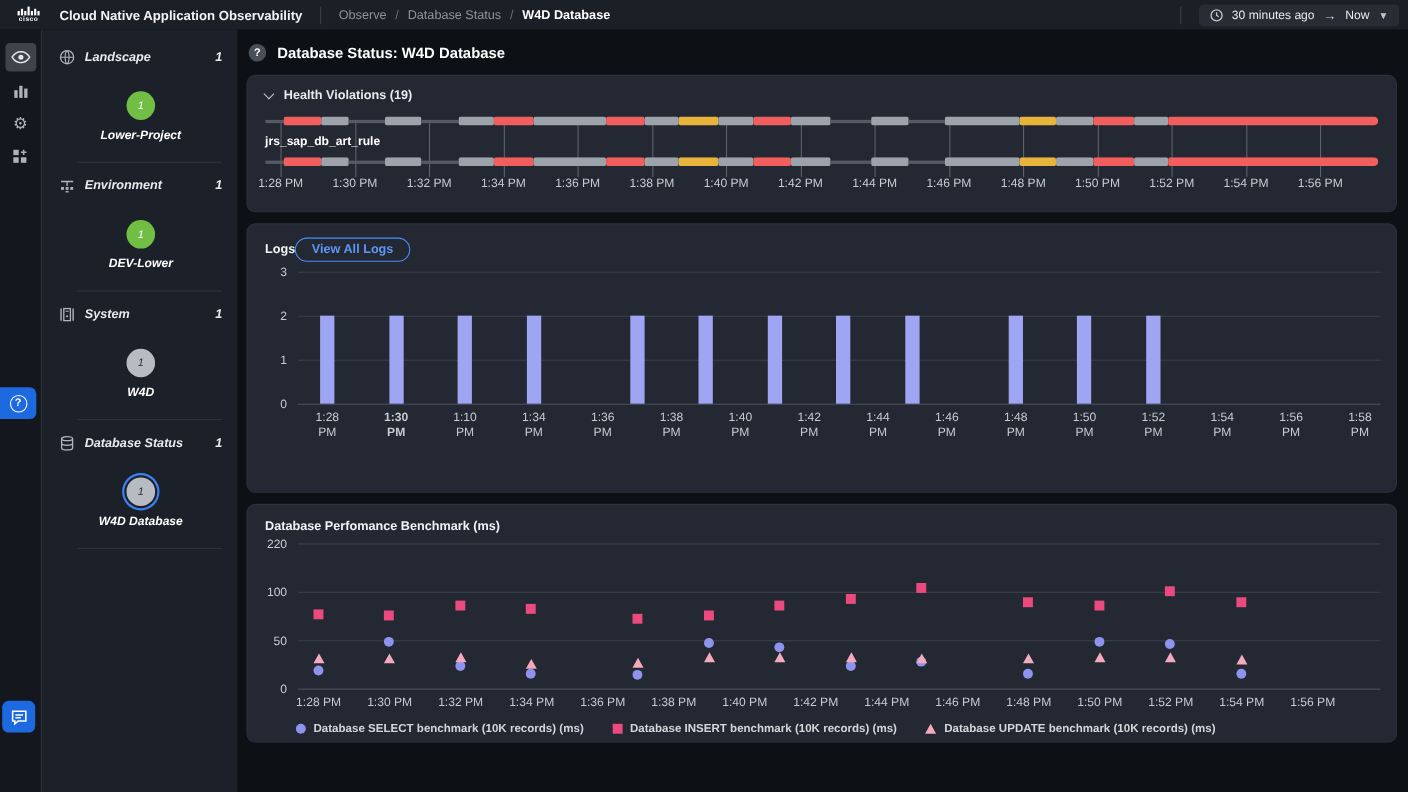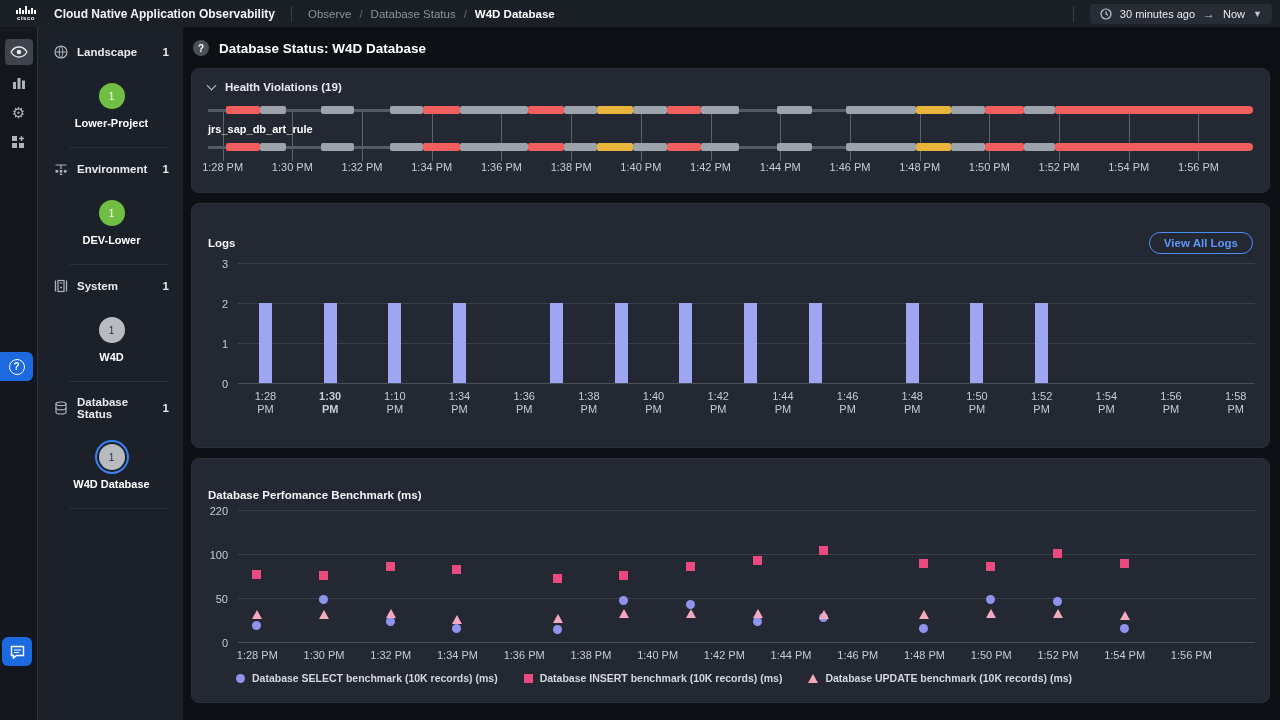--- a/index.html
+++ b/index.html
@@ -35,21 +35,21 @@
   .rail-btn.active { background:#3f444c; color:#e4e7ea; }
   .rail-gear { font-size:15px; line-height:1; }
   .rail-bottom { position:absolute; left:2px; width:30px; border-radius:6px; background:#1d69e0;
     height:29px; display:flex; align-items:center; justify-content:center; cursor:pointer; }
   .rail-help { top:325px; left:0; border-radius:0 6px 6px 0; width:33px; }
   .help-ring { width:16px; height:16px; border:1.5px solid #fff; border-radius:50%;
     display:flex; align-items:center; justify-content:center; font-size:10px; font-weight:bold; color:#fff; }
   .rail-chat { top:610px; }
 
   
-  .tree { width:146px; flex:none; background:#1c2129; border-left:1px solid #30353d; padding-top:4px; overflow:hidden; }
+  .tree { width:179px; flex:none; background:#1c2129; border-left:1px solid #30353d; padding-top:4px; overflow:hidden;font-style:italic; }
   .tree-section { padding:14px 14px 0 16px; }
   .tree-header { display:flex; align-items:center; gap:9px; font-size:11.5px; font-weight:bold; color:#e8eaed; }
   .tree-header .ticon { color:#aeb4bb; display:flex; }
   .tree-header .count { margin-left:auto; }
   .tree-node { margin-top:24px; text-align:center; }
   .node-circle { width:26px; height:26px; border-radius:50%; margin:0 auto; display:flex;
     align-items:center; justify-content:center; font-size:10px; cursor:pointer; }
   .node-green { background:#70bf44; color:#fff; }
   .node-gray { background:#b8bcc2; color:#2b2f36; }
   .node-selected { box-shadow:0 0 0 2px #1c2129, 0 0 0 4px #3b82f6; }
@@ -76,21 +76,21 @@
   .hv-band { position:relative; z-index:1; height:8px; display:flex; align-items:center;
     border-radius:4px; overflow:hidden; }
   .seg { flex:none; }
   .seg-thick { height:8px; border-radius:2px; }
   .seg-thin { height:3px; }
   .hv-rule { position:relative; z-index:1; font-size:11px; font-weight:bold; color:#fff; margin:9px 0 8px; }
   .hv-xlabels { position:relative; height:15px; margin-top:10px; }
   .hv-xlabels span { position:absolute; transform:translateX(-50%); font-size:11px; color:#c7ccd2; white-space:nowrap; }
 
   
-  .panel-head { display:flex; align-items:center; justify-content:space-between; padding:28px 16px 0; }
+  .panel-head { display:flex; align-items:center; padding:12px 16px 0; }
   .panel-title { font-size:11.5px; font-weight:bold; color:#f1f3f5; }
   .btn-outline { background:transparent; border:1px solid #4c8df6; color:#5e97f7; font-weight:bold;
     font-size:11.5px; border-radius:14px; padding:4px 14px; cursor:pointer; font-family:inherit; }
   .chart-area { position:relative; margin:10px 14px 0 16px; padding-left:30px; }
   .ylabels { position:absolute; left:0; top:0; width:24px; height:100%; }
   .ylabels span { position:absolute; right:4px; transform:translateY(-50%); font-size:11px; color:#c7ccd2; }
   .plot { position:relative; width:100%; }
   .gridline { position:absolute; left:0; right:0; height:1px; background:#3a404a; }
   .gridline.axisline { background:#4a505a; }
   .log-bar { position:absolute; bottom:1px; width:13px; }
@@ -101,21 +101,21 @@
     border-bottom:9px solid; }
   .xlabels { position:relative; height:30px; margin:6px 14px 0 46px; }
   .xlabels span { position:absolute; transform:translateX(-50%); font-size:11px; color:#c7ccd2;
     text-align:center; line-height:13px; white-space:nowrap; }
   .legend { display:flex; align-items:center; gap:26px; margin:8px 14px 0 44px; }
   .legend-item { display:flex; align-items:center; gap:7px; font-size:10.5px; font-weight:bold;
     color:#d3d7dc; cursor:pointer; }
   .legend-mk { display:inline-block; flex:none; }
 
   .panel-logs { height:245px; }
-  .panel-bm { height:245px; padding-top:2px; }
+  .panel-bm { height:217px; padding-top:2px; }
 </style>
 </head>
 <body>
 
 <div class="topbar">
   <div class="logo">
     <span class="bars">
       <i style="height:4px"></i>
         <i style="height:6px"></i>
         <i style="height:4px"></i>

